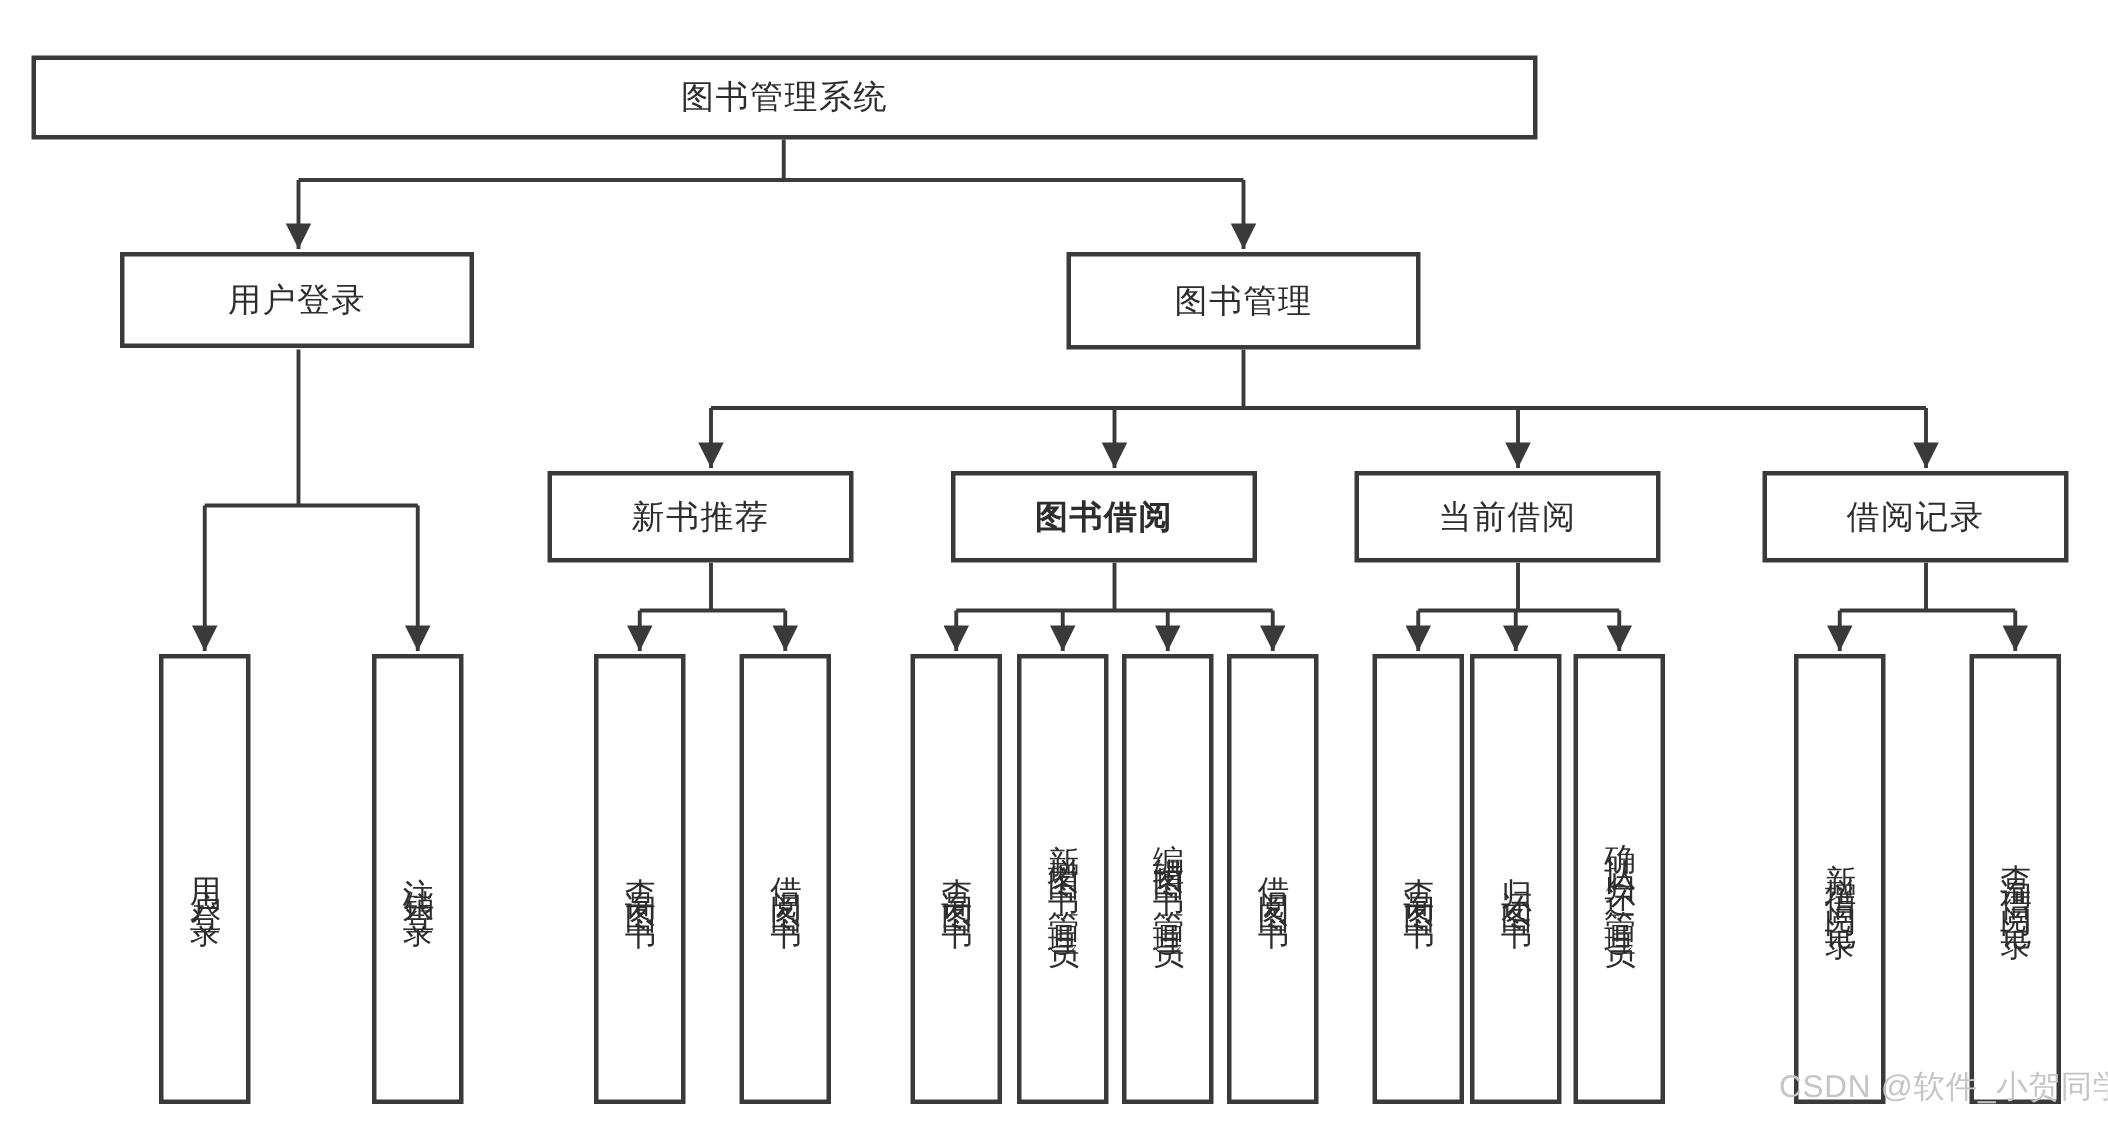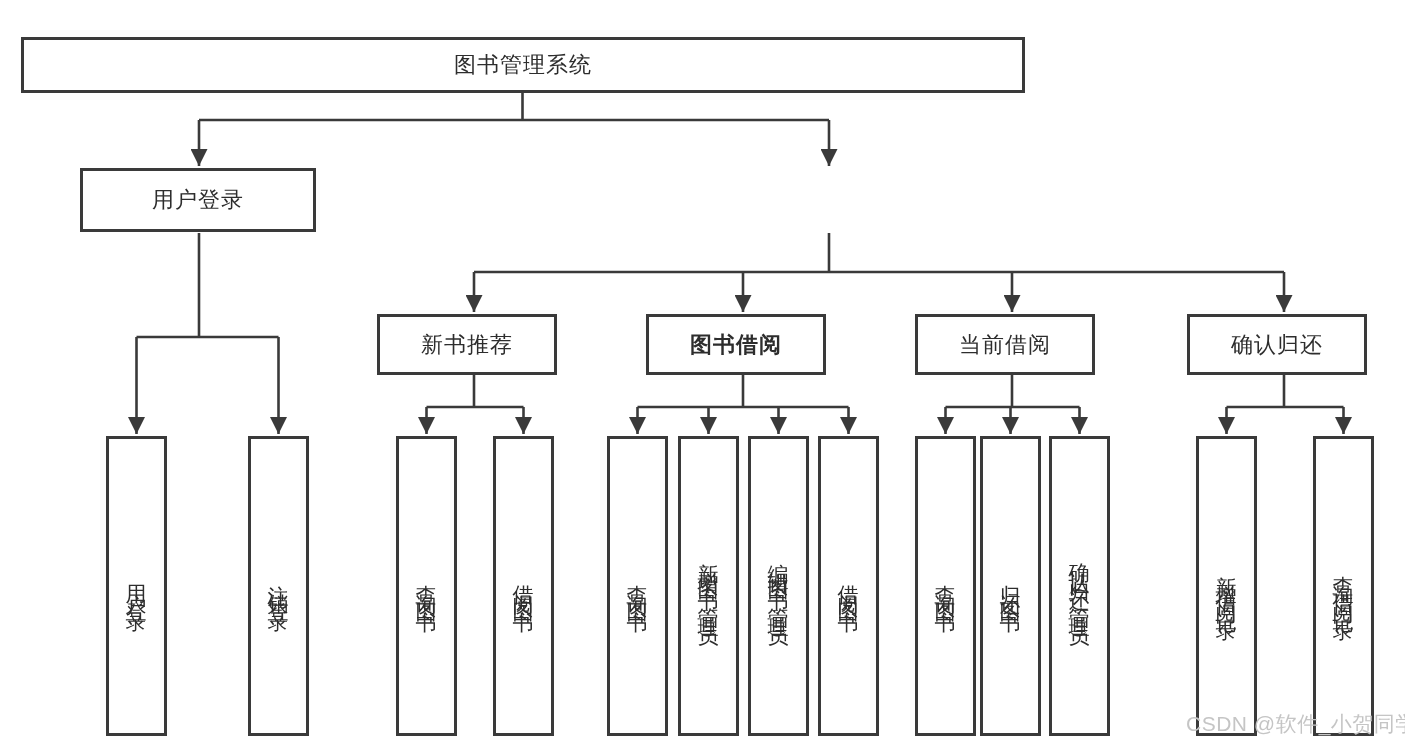--- a/index.html
+++ b/index.html
@@ -14,21 +14,21 @@
 
   .hbox{
     position:absolute;box-sizing:border-box;z-index:2;
     border:3px solid var(--line,#3a3a3a);background:#ffffff;
     display:flex;align-items:center;justify-content:center;
     font-size:22px;letter-spacing:1px;color:var(--text,#2d2d2d);
   }
   .box-root{left:21px;top:13px;width:1004px;height:56px;margin-top:24px;}
   .box-l2a {left:80px; top:168px;width:236px;height:64px;}
   .box-l2b {left:711px;top:168px;width:236px;height:65px;}
-  .l3{top:314px;width:180px;height:61px;margin-left:12px;}
+  .l3{top:314px;width:204px;height:61px;}
   .box-l3a{left:365px;} .box-l3b{left:634px;font-weight:bold;} .box-l3c{left:903px;justify-content:center;} .box-l3d{left:1175px;}
 
   .vbox{
     position:absolute;box-sizing:border-box;z-index:2;
     top:436px;width:61px;height:300px;
     border:3px solid var(--line,#3a3a3a);background:#ffffff;
     display:flex;align-items:center;justify-content:center;
   }
   .vtext{
     writing-mode:vertical-rl;text-orientation:mixed;
@@ -88,32 +88,35 @@
     <path marker-end="url(#arw)" d="M1343.5,407 V434"></path>
   </svg>
 
   <div class="hbox box-root">
     <span>图书管理系统</span>
   </div>
 
   <div class="hbox box-l2a">
     <span>用户登录</span>
   </div>
+  <div class="hbox box-l2b">
+    <span>图书管理</span>
+  </div>
 
   <div class="hbox l3 box-l3a">
     <span>新书推荐</span>
   </div>
   <div class="hbox l3 box-l3b">
     <span>图书借阅</span>
   </div>
   <div class="hbox l3 box-l3c">
     <span>当前借阅</span>
   </div>
   <div class="hbox l3 box-l3d">
-    <span>确认归还</span>
+    <span>借阅记录</span>
   </div>
 
   <div class="vbox v1">
     <span class="vtext">用户登录</span>
   </div>
   <div class="vbox v2">
     <span class="vtext">注销登录</span>
   </div>
 
   <div class="vbox v3">

